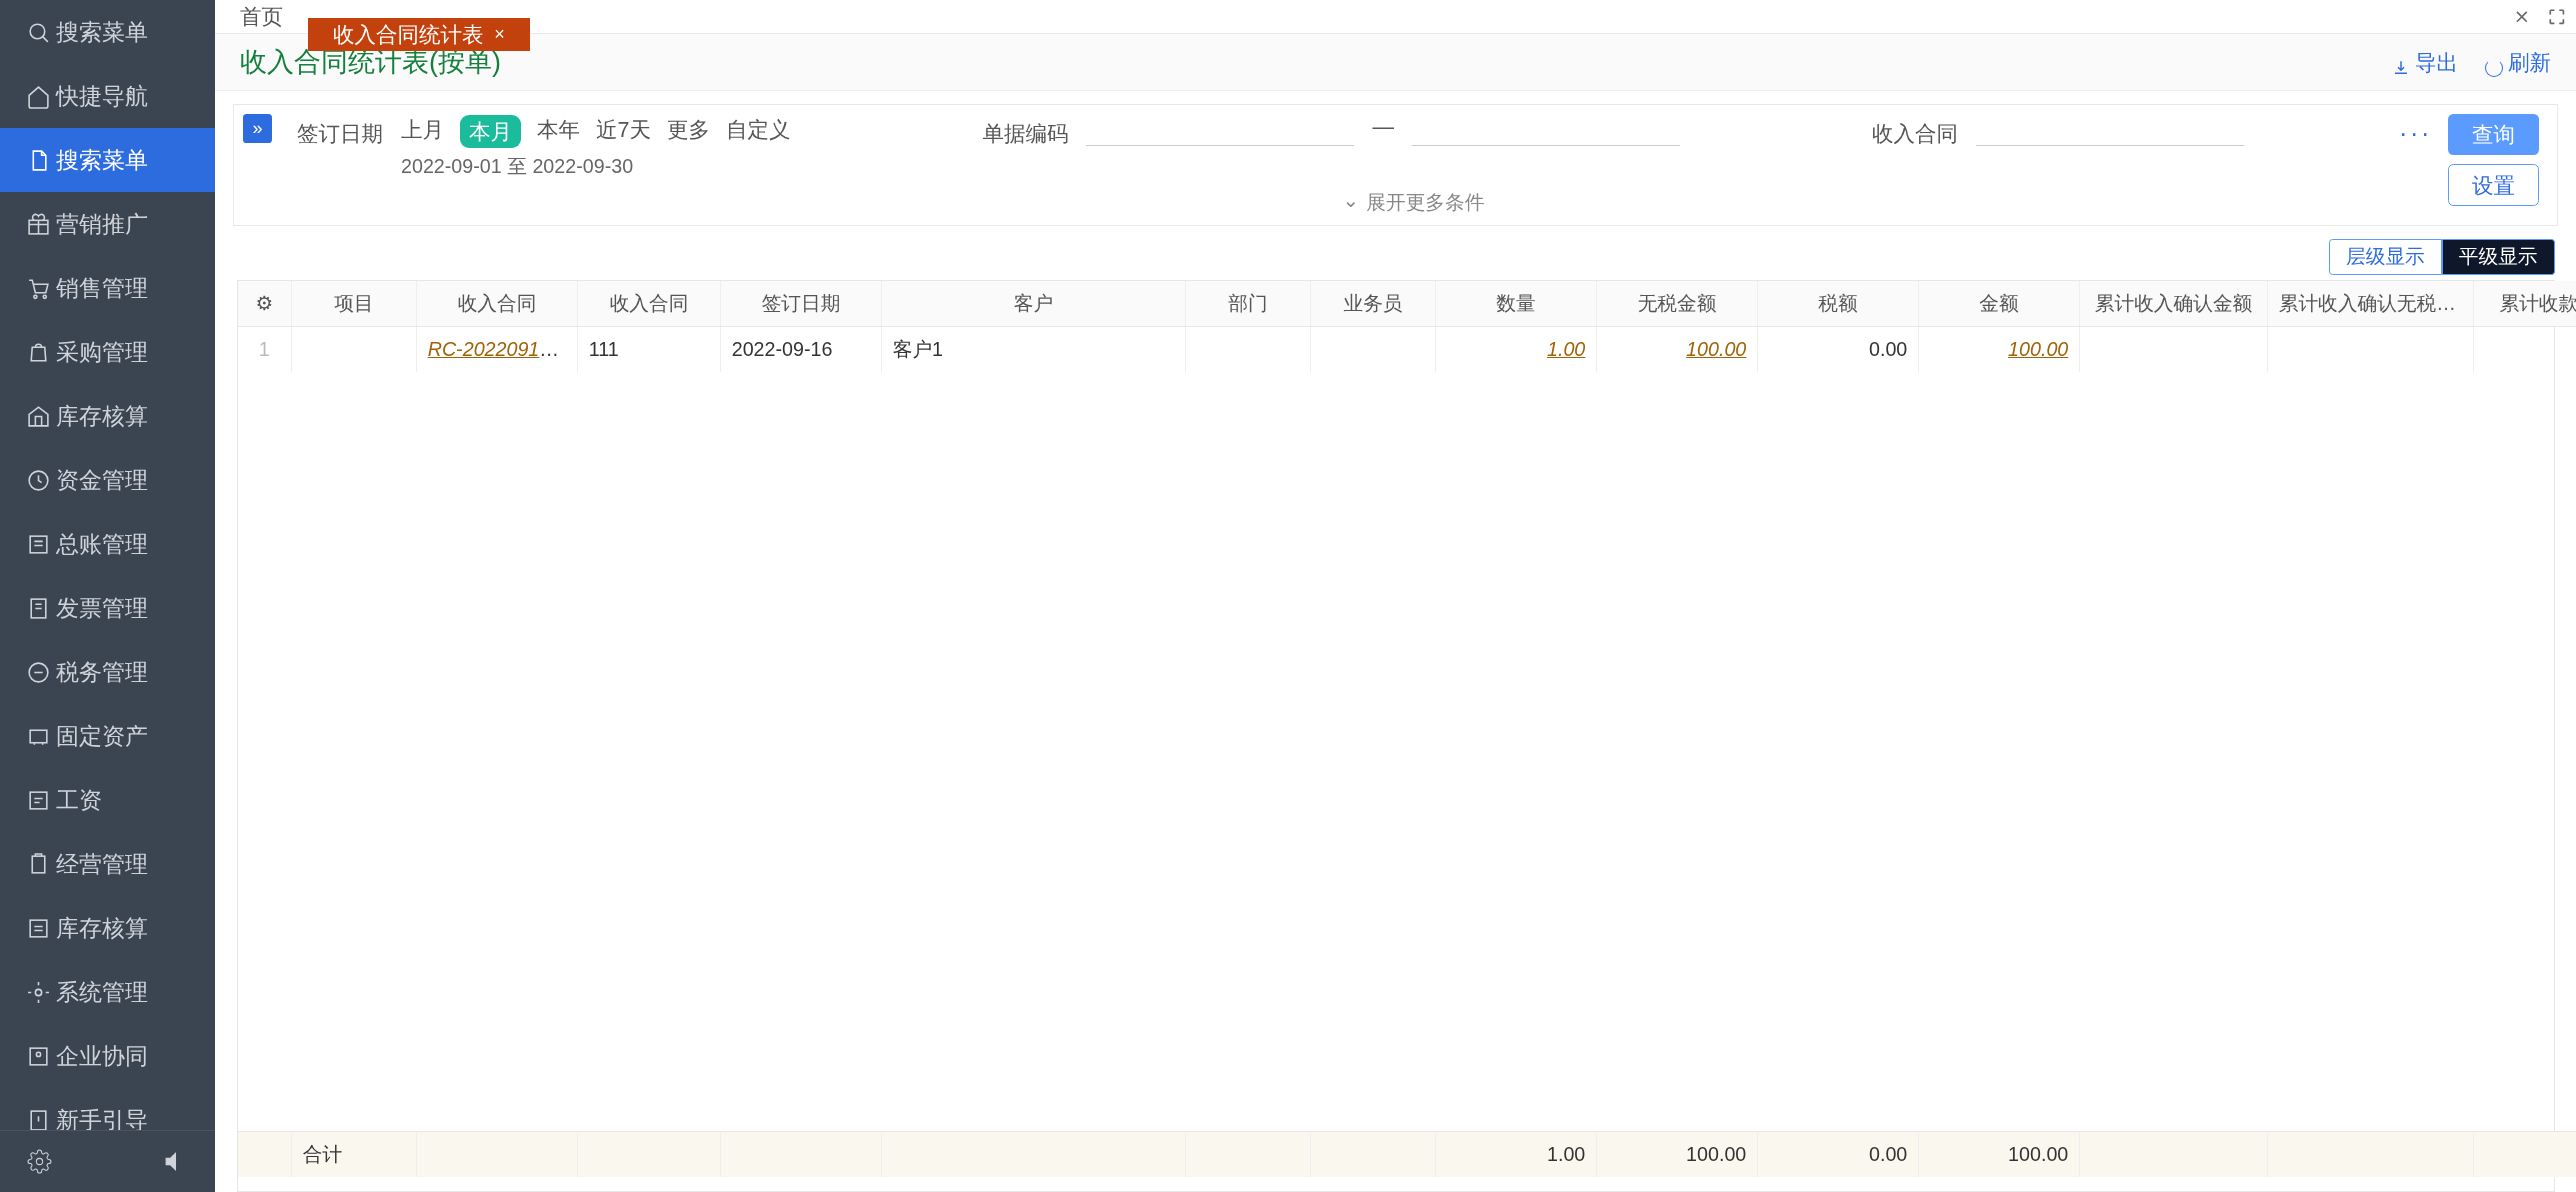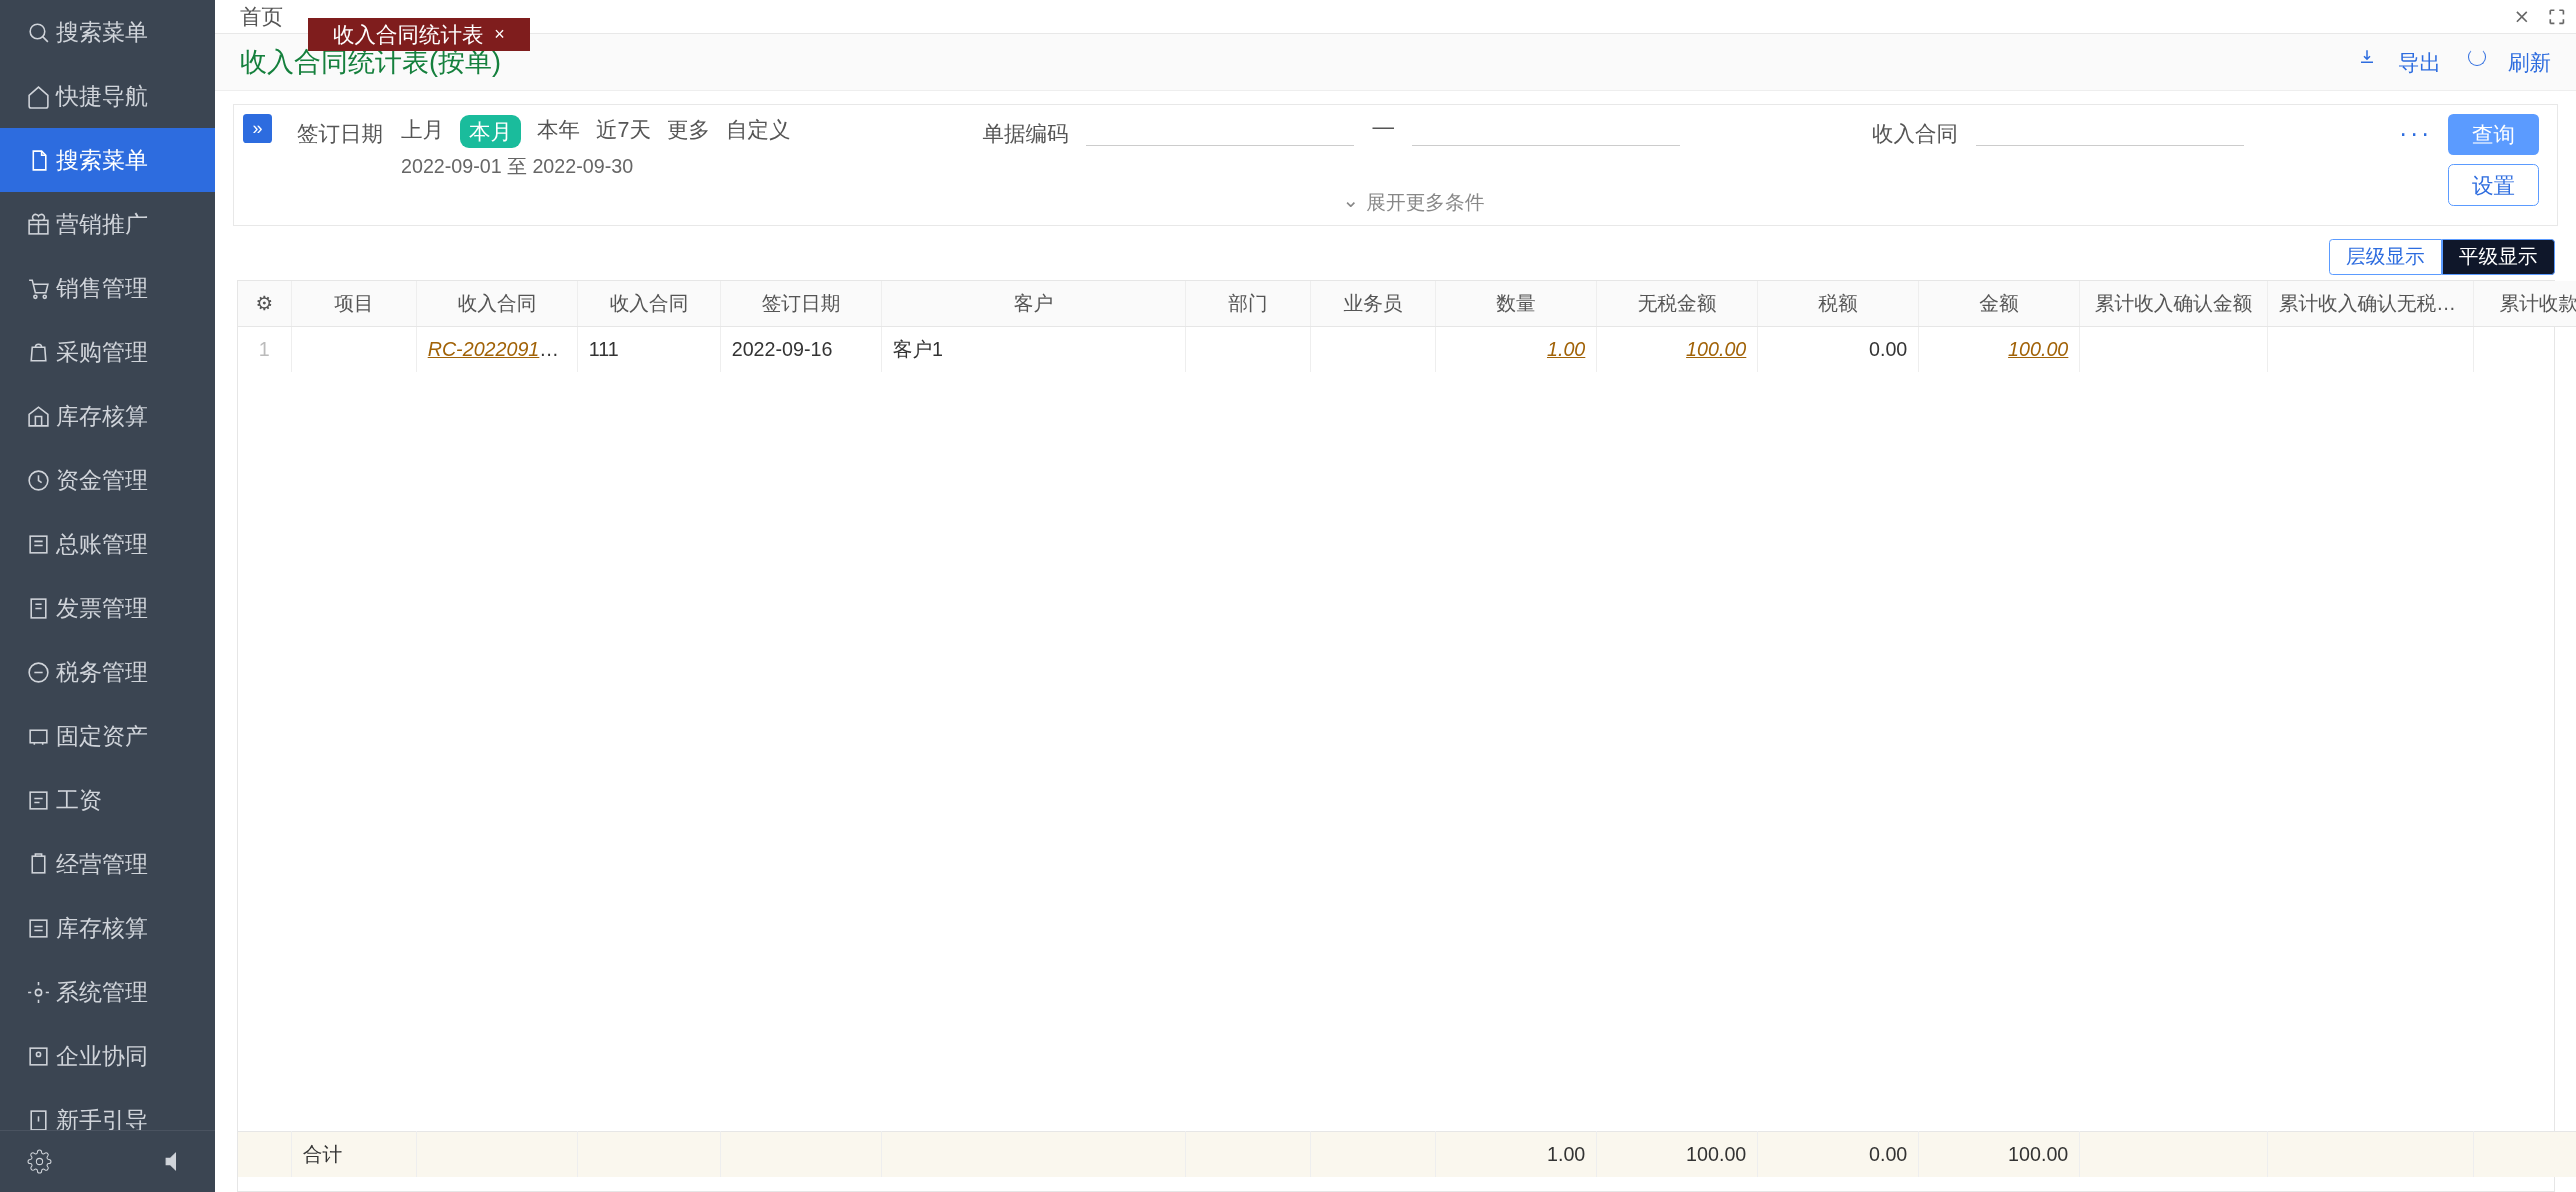--- a/index.html
+++ b/index.html
@@ -15,30 +15,30 @@
 .sidebar-item .icon svg { width: 25px; height: 25px; stroke: currentColor; fill: none; stroke-width: 1.5; }
 .sidebar-bottom { display: flex; justify-content: space-between; padding: 18px 27px; border-top: 0.9px solid #4a5360; }
 .sidebar-bottom .icon { width: 25px; height: 25px; cursor: pointer; }
 
 
 .main { flex: 1; display: flex; flex-direction: column; background: #fff; min-width: 0; }
 
 
 .tabs { display: flex; align-items: center; height: 34px; background: #fff; border-bottom: 0.9px solid #e8e8e8; position: relative; }
 .tab { padding: 16px 25px; height: 100%; display: flex; align-items: center; cursor: pointer; font-size: 21.5px; color: #555; position: relative; text-align: center; }
-.tab.active { background: #7f1d1d; color: #fff; margin-top: 36px; }
+.tab.active { background: #c2410c; color: #fff; margin-top: 36px; }
 .tab .close { margin-left: 10.7px; font-size: 18px; }
 .tab-actions { position: absolute; right: 9px; display: flex; gap: 16px; align-items: center; }
 .tab-actions .icon { width: 19.7px; height: 19.7px; cursor: pointer; }
 
 
 .titlebar { display: flex; align-items: center; justify-content: space-between; height: 57px; padding: 0 25px; background: #fafafa; border-bottom: 0.9px solid #eee; }
 .titlebar h1 { font-size: 27px; font-weight: normal; color: #15803d; }
 .titlebar-actions { display: flex; gap: 27px; color: #2d6cdf; font-size: 21.5px; }
-.titlebar-actions span { display: flex; align-items: flex-start; gap: 22px; cursor: pointer; }
+.titlebar-actions span { display: flex; align-items: flex-end; gap: 5px; cursor: pointer; }
 .titlebar-actions .spin { width: 18px; height: 18px; border: 1.8px solid #2d6cdf; border-top-color: transparent; border-radius: 50%; }
 
 
 .filterwrap { padding: 12.5px 18px 0 18px; }
 .filterbar { background: #fff; border: 0.9px solid #e8e8e8; position: relative; padding: 10.7px 27px 0 63px; }
 .collapse-handle { position: absolute; left: 9px; top: 9px; width: 29px; height: 29px; background: #2d6cdf; color: #fff; display: flex; align-items: center; justify-content: center; border-radius: 3.6px; cursor: pointer; font-size: 18px; }
 .filter-row { display: flex; align-items: flex-start; gap: 54px; }
 .filter-group { display: flex; align-items: flex-start; gap: 18px; font-size: 21.5px; color: #555; }
 .filter-group label { padding-top: 3.6px; white-space: nowrap; }
 .date-sub { font-size: 19.7px; color: #666; margin-top: 5.4px; }

